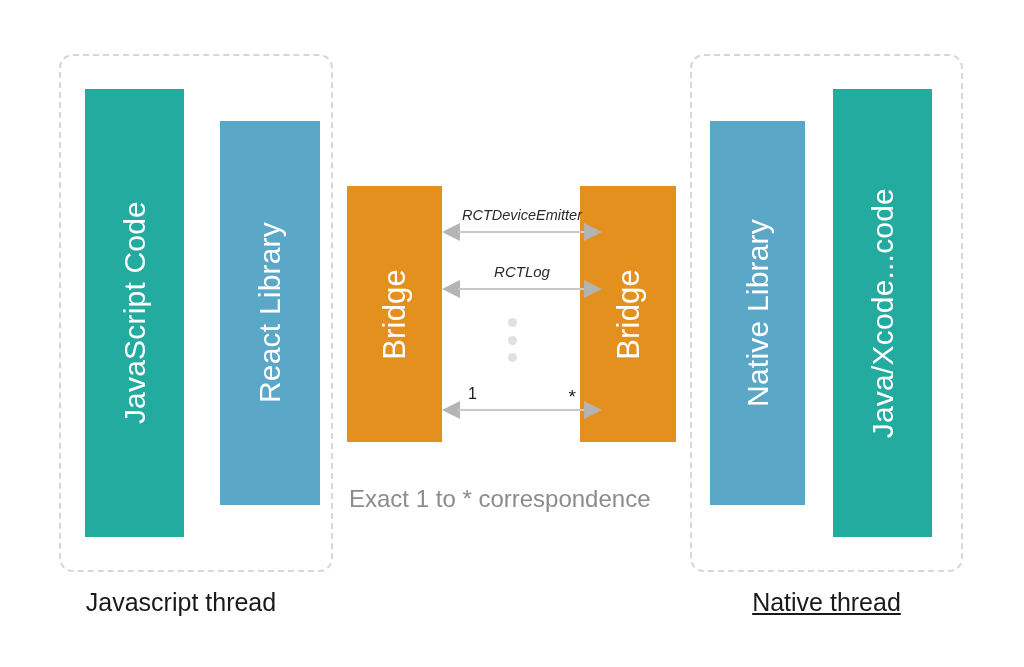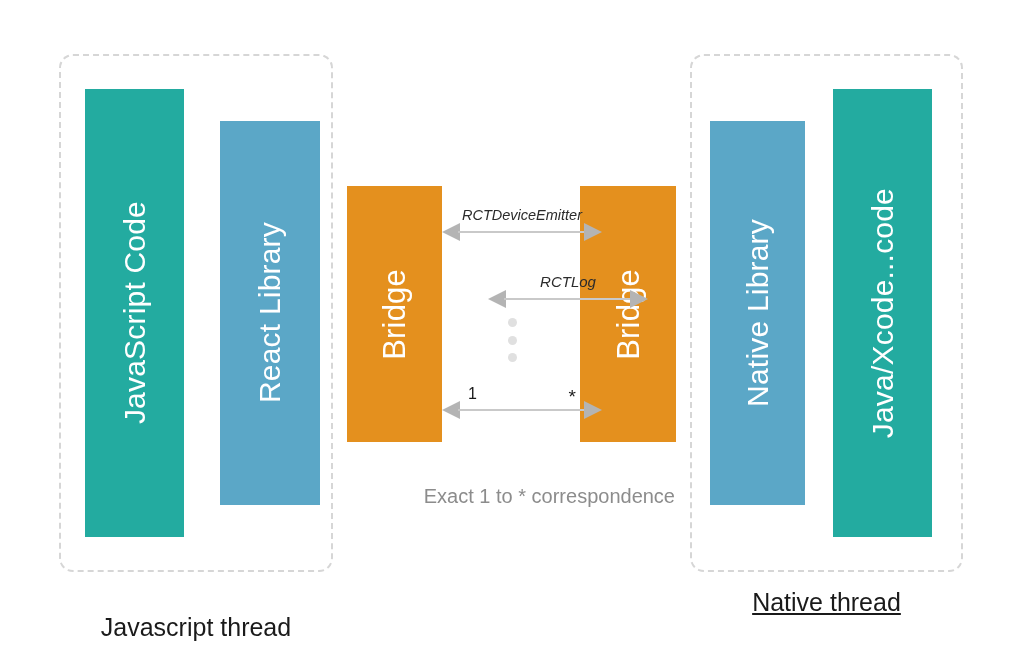--- a/index.html
+++ b/index.html
@@ -62,21 +62,21 @@
   #bar-java-xcode    { left: 833px; top: 89px;  width: 99px;  height: 448px; }
 
   
   .arrow-row {
     position: absolute;
     left: 442px;
     width: 160px;
     height: 22px;
   }
   #arrow-row-1 { top: 221px; }
-  #arrow-row-2 { top: 288px; margin-left: 46px; }
+  #arrow-row-2 { top: 278px; }
   #arrow-row-3 { top: 399px; }
 
   .arrow-line {
     position: absolute;
     left: 16px;
     right: 16px;
     top: 10px;
     height: 2px;
     background: #c9c9c9;
   }
@@ -133,36 +133,36 @@
     border-radius: 50%;
     background: #e0e0e0;
   }
 
   
   #bridge-caption {
     position: absolute;
     left: 349px;
     top: 483px;
     width: 326px;
-    text-align: right;
-    font-size: 20px;
+    text-align: left;
+    font-size: 24px;
     color: #8c8c8c;
     line-height: 1.33;
   }
 
   
   .thread-title {
     position: absolute;
     text-align: center;
     font-size: 25px;
     color: #1a1a1a;
     top: 588px;
     line-height: 1.15;
   }
-  #title-js     { left: 59px;  width: 274px; margin-top: 25px; }
+  #title-js     { left: 44px;  width: 274px; }
   #title-native { left: 690px; width: 273px; text-decoration: underline; }
 </style>
 </head>
 <body>
 
 <div id="canvas">
 
   <div id="thread-js" class="thread-box"></div>
 
   <div id="bar-js-code" class="bar teal">

